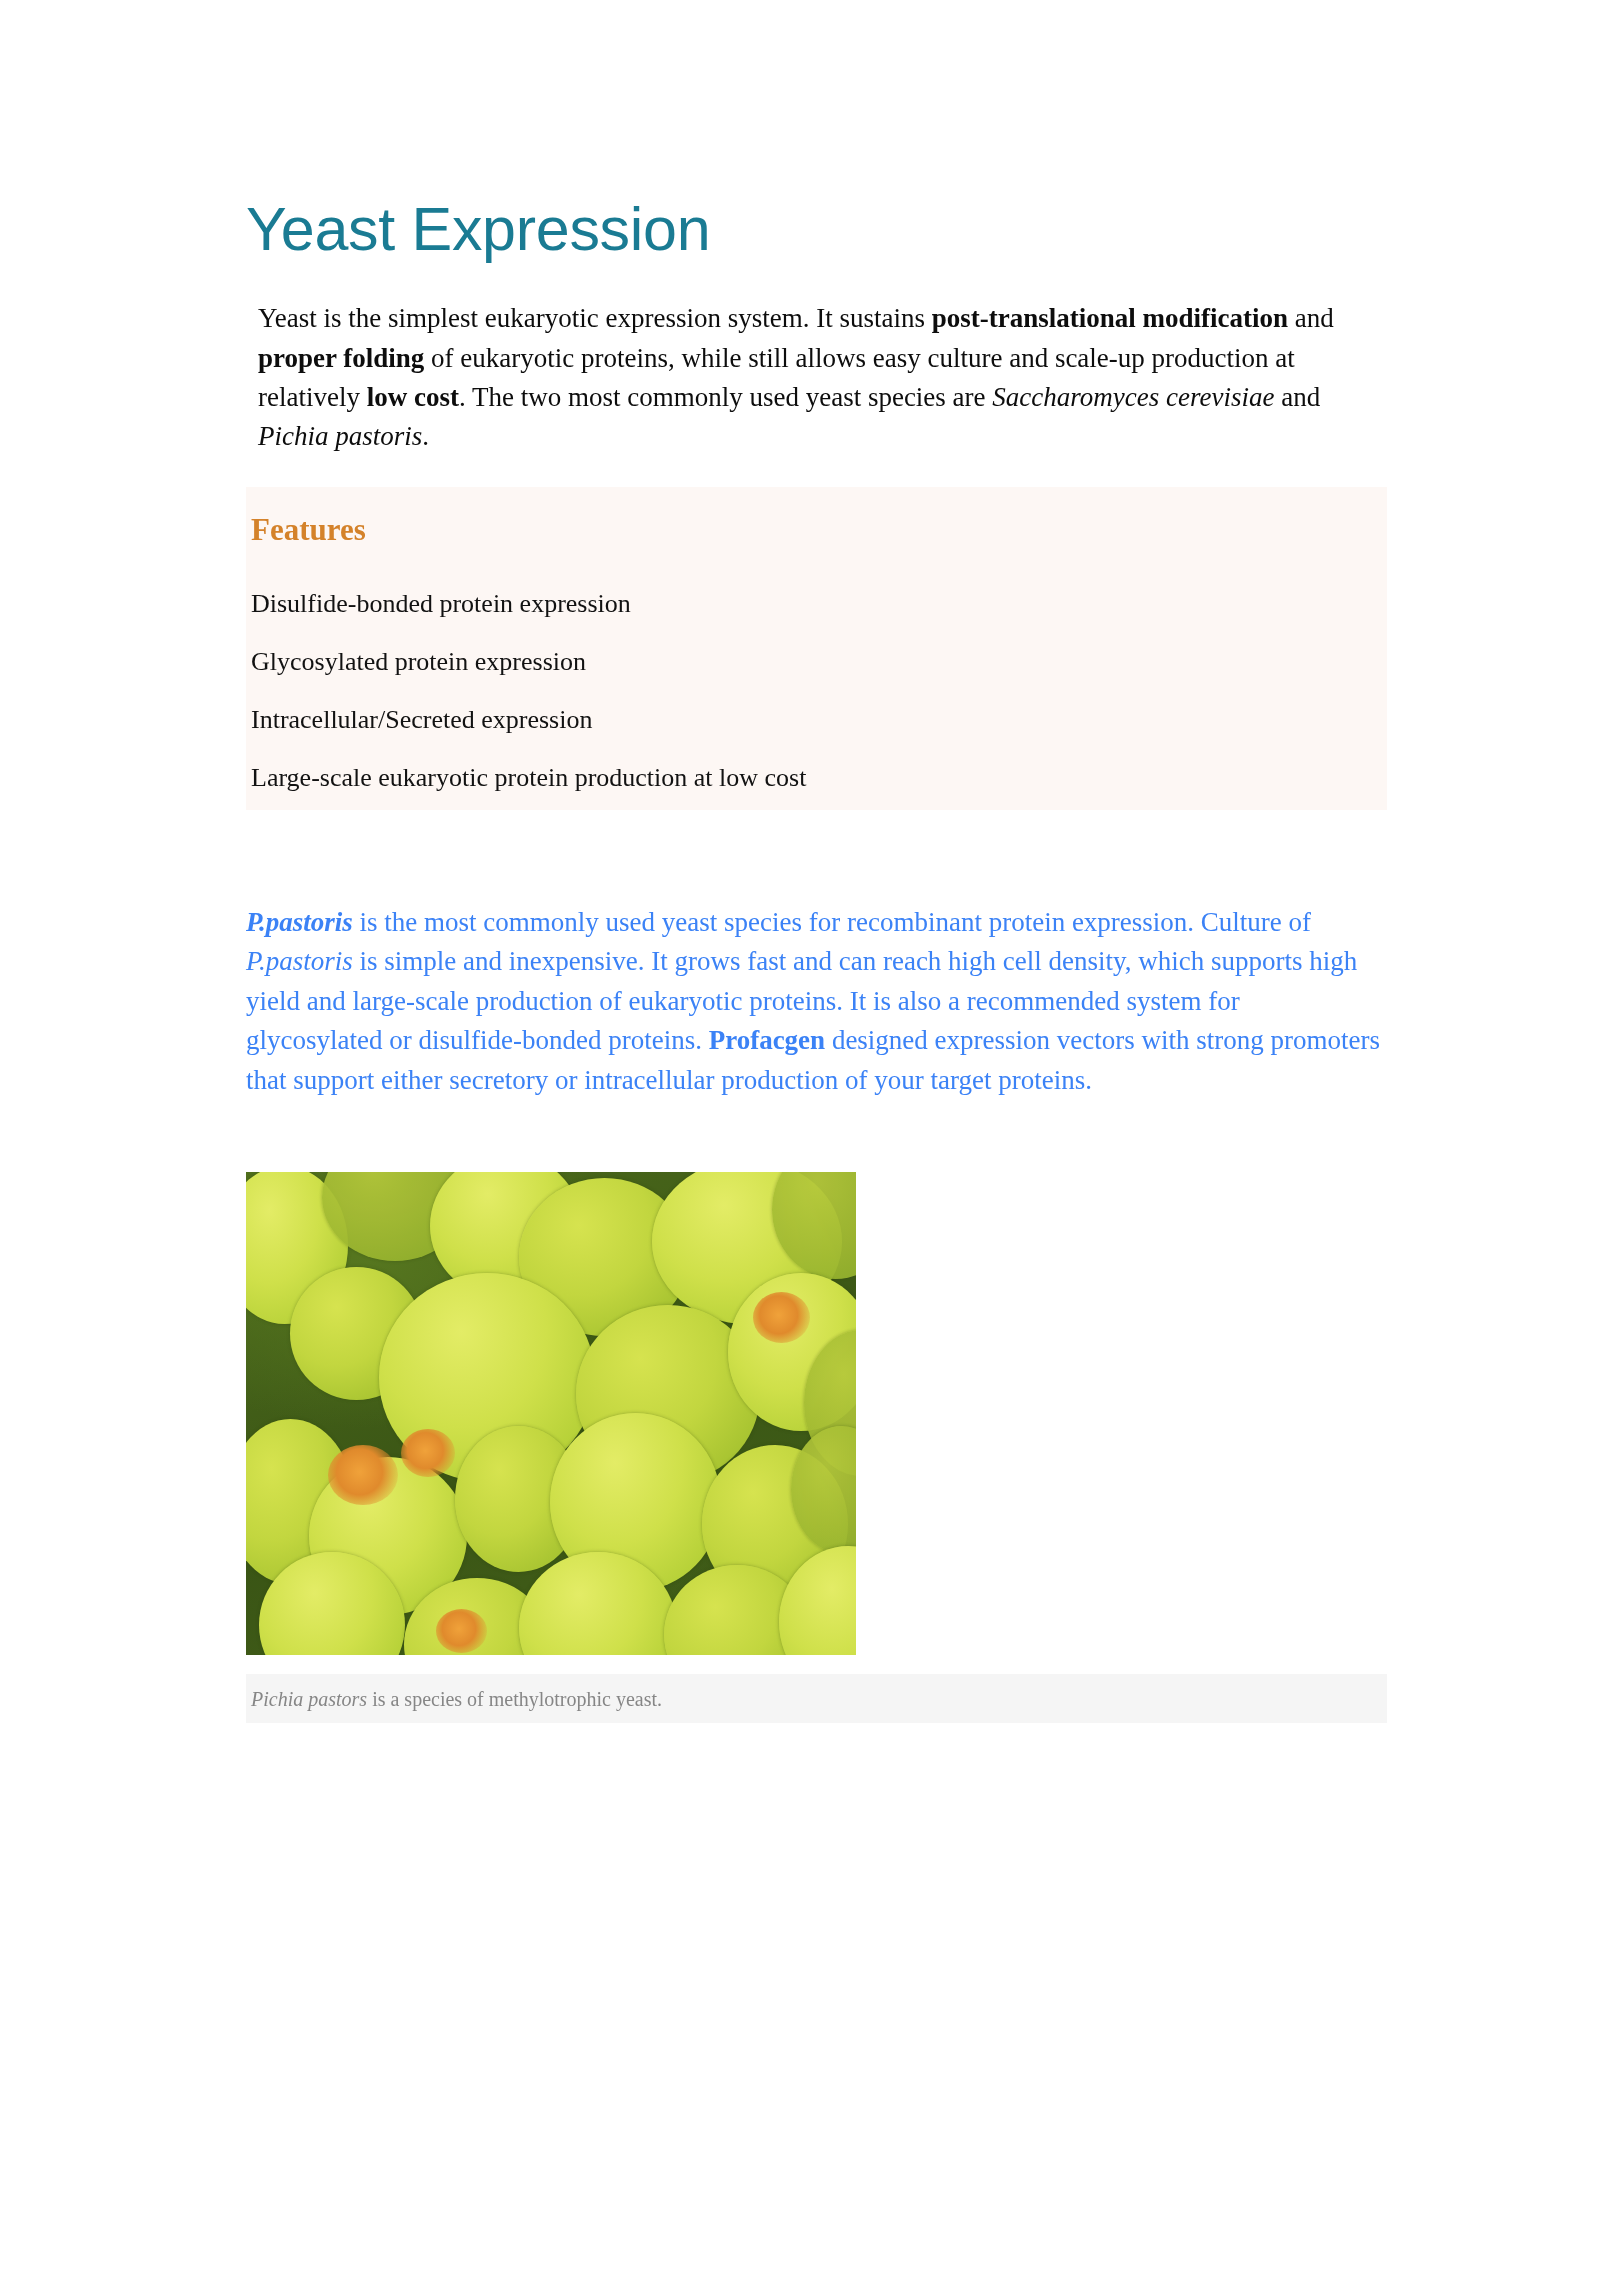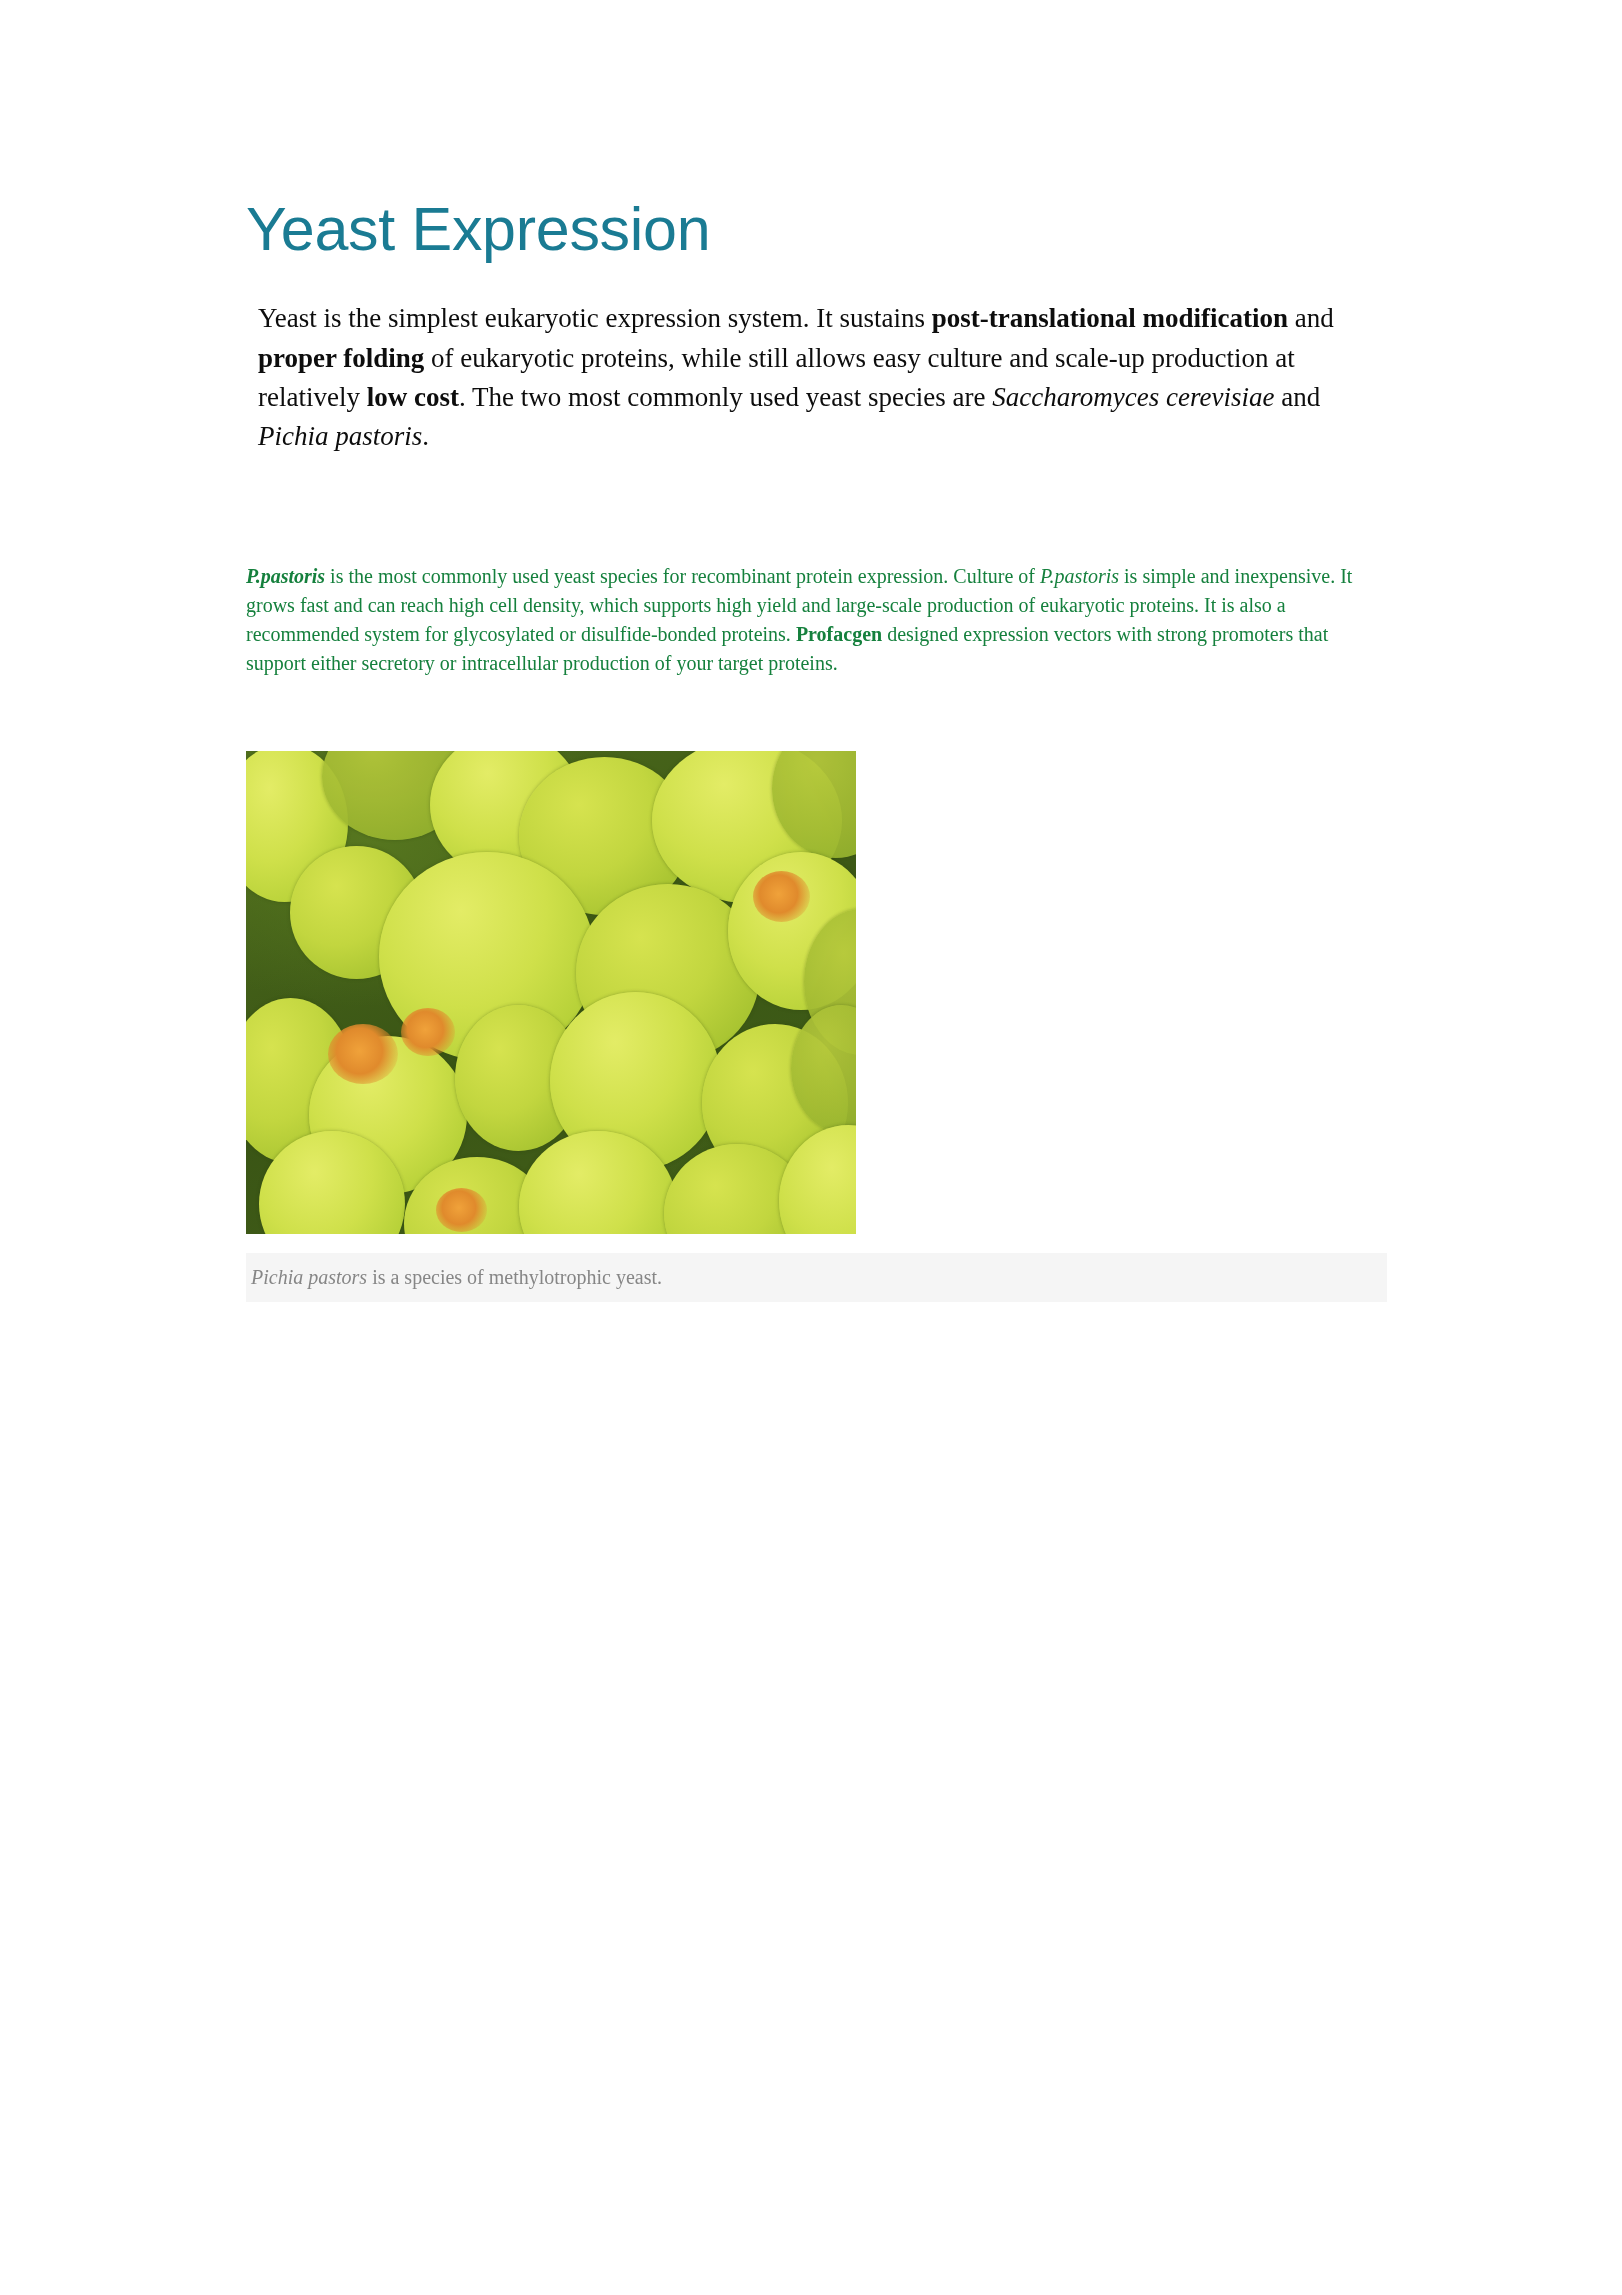--- a/index.html
+++ b/index.html
@@ -82,23 +82,23 @@
     font-size: 26px;
     line-height: 1.0;
     color: #121212;
     padding: 0 0 0 5px;
     margin-top: 32px;
   }
   .features-list li:first-child { margin-top: 43px; }
 
   
   .body-para {
-    font-size: 20px;
+    font-size: 27px;
     line-height: 1.46;
-    color: #15803d;
+    color: #3b82f6;
     margin: 0;
     padding-top: 93px;
     width: 1135px;
   }
   .body-para b { font-weight: bold; }
   .body-para i { font-style: italic; }
   .body-para .bi { font-weight: bold; font-style: italic; }
 
   
   .figure-wrap {
@@ -157,20 +157,29 @@
 </head>
 <body>
 
 <div class="page">
   <div class="content">
 
     <h1 class="doc-title">Yeast Expression</h1>
 
     <p class="intro-para"><span>Yeast is the simplest eukaryotic expression system. It sustains </span><b>post-translational modification</b><span> and </span><b>proper folding</b><span> of eukaryotic proteins, while still allows easy culture and scale-up production at relatively </span><b>low cost</b><span>. The two most commonly used yeast species are </span><i>Saccharomyces cerevisiae</i><span> and </span><i>Pichia pastoris</i><span>.</span></p>
 
+    <section class="features-box">
+      <h2 class="features-heading">Features</h2>
+      <ul class="features-list">
+        <li>Disulfide-bonded protein expression</li>
+        <li>Glycosylated protein expression</li>
+        <li>Intracellular/Secreted expression</li>
+        <li>Large-scale eukaryotic protein production at low cost</li>
+      </ul>
+    </section>
 
     <p class="body-para"><span class="bi">P.pastoris</span><span> is the most commonly used yeast species for recombinant protein expression. Culture of </span><i>P.pastoris</i><span> is simple and inexpensive. It grows fast and can reach high cell density, which supports high yield and large-scale production of eukaryotic proteins. It is also a recommended system for glycosylated or disulfide-bonded proteins. </span><b>Profacgen</b><span> designed expression vectors with strong promoters that support either secretory or intracellular production of your target proteins.</span></p>
 
     <div class="figure-wrap">
 
       <div class="yeast-photo" aria-label="Micrograph of Pichia pastoris yeast cells, yellow-green on dark green background">
         <div class="bgfade"></div>
 
         <div class="cell bright" style="left:-25px;  top:-6.3px;  width:127px; height:158px;"></div>
         <div class="cell dim" style="left:76px;  top:-38px;  width:146px; height:127px;"></div>

